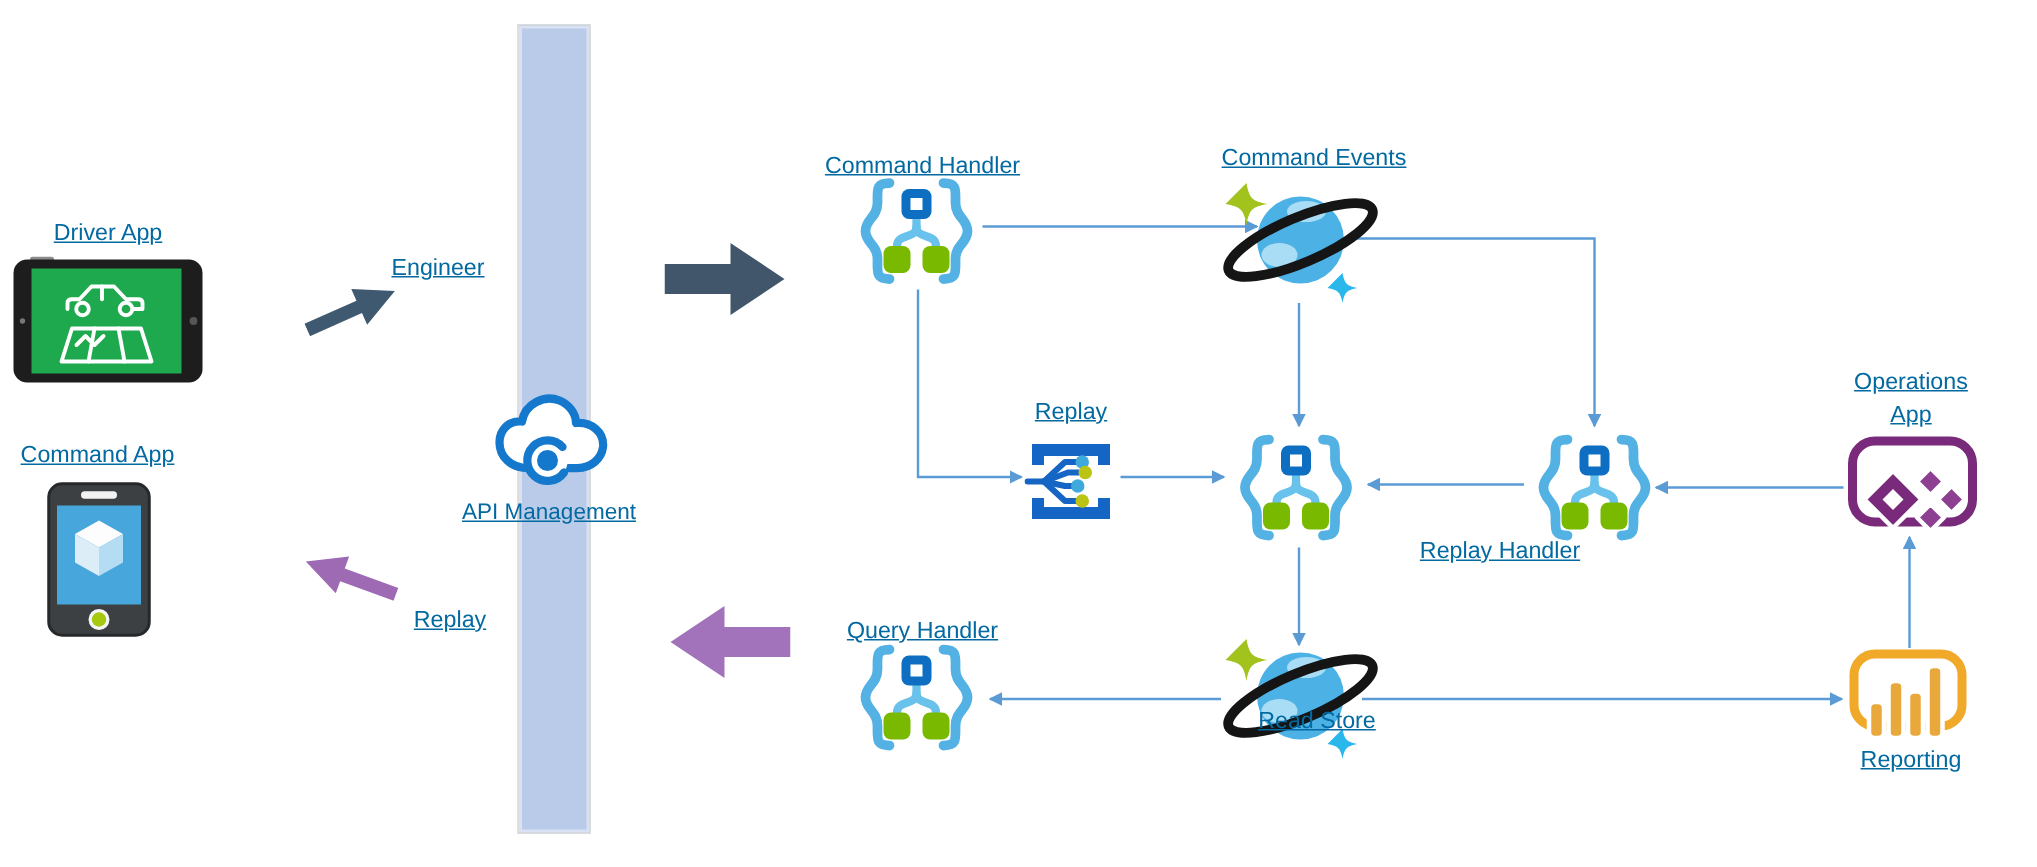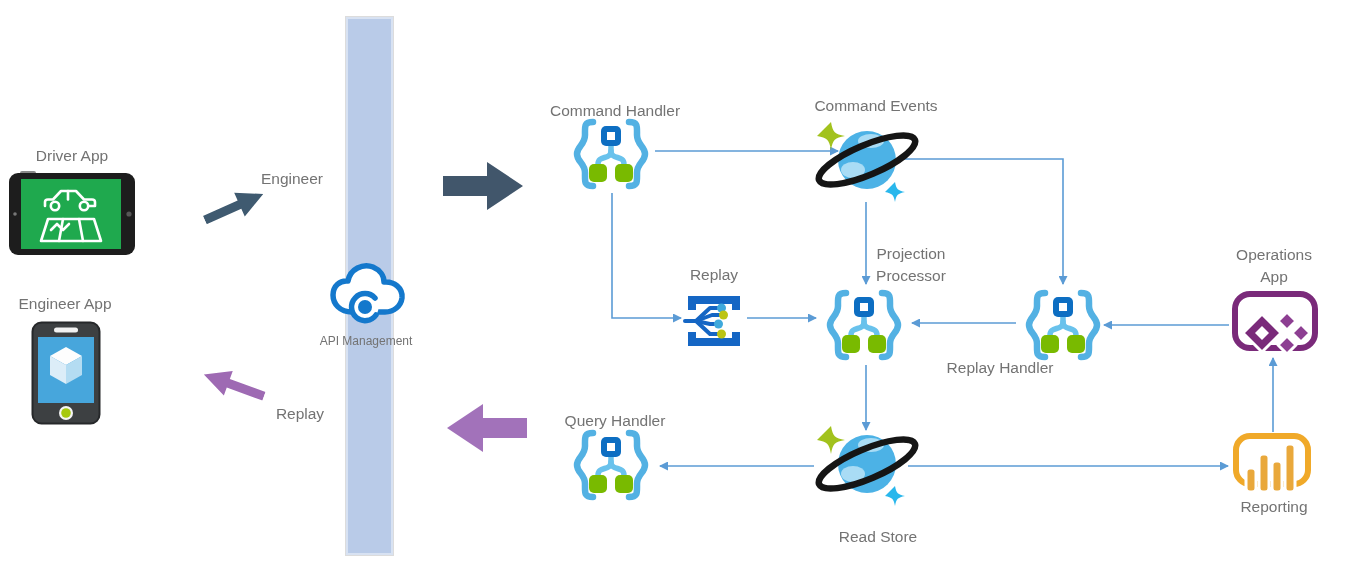--- a/index.html
+++ b/index.html
@@ -1,22 +1,22 @@
 <!DOCTYPE html>
 <html><head>
 <meta charset="utf-8">
 <style>
   html,body{margin:0;padding:0;background:#fff;}
   .canvas{
     position:relative;width:1358px;height:578px;background:#ffffff;
     font-family:"Liberation Sans",sans-serif;overflow:hidden;
   }
   .lbl{
-    position:absolute;color:#737373;font-size:15.5px;line-height:21px;
-    text-align:center;white-space:nowrap;z-index:3;
+    position:absolute;color:#0369a1;font-size:15.5px;line-height:21px;
+    text-align:center;white-space:nowrap;z-index:3;text-decoration:underline;
   }
   .lbl2{line-height:22px;}
   .bar{
     position:absolute;left:345px;top:16px;width:47px;height:538px;
     background:#b9cbe8;border:1px solid #dcdcdc;
     box-shadow:inset 0 0 0 2px rgba(255,255,255,.45);z-index:0;
   }
   .icon{position:absolute;z-index:2;}
   #wires{position:absolute;left:0;top:0;z-index:1;pointer-events:none;}
 </style>
@@ -61,21 +61,21 @@
       <path d="M60,20 V28.5"></path>
       <circle cx="47" cy="35" r="4.2" fill="#1fa94e"></circle>
       <circle cx="76" cy="35" r="4.2" fill="#1fa94e"></circle>
       <path d="M40,48 H86 L93,70 H33 Z"></path>
       <path d="M55,48 L51,70"></path>
       <path d="M71,48 L75,70"></path>
       <path d="M43,59 L49,53 L55,59 L61,53"></path>
     </g>
   </svg>
 
-  <div class="lbl" style="left:1px;top:293px;width:128px">Engineer App</div>
+  <div class="lbl" style="left:1px;top:293px;width:128px">Command App</div>
 
   <svg class="icon" style="left:31px;top:321px" width="70" height="104" viewBox="0 0 70 104">
     <rect x="1.5" y="1.5" width="67" height="101" rx="9" fill="#3d4042" stroke="#26282a" stroke-width="2"></rect>
     <rect x="23" y="6.5" width="24" height="5" rx="2.5" fill="#f2f2f2"></rect>
     <rect x="7" y="16" width="56" height="66" fill="#47a6dc"></rect>
     <path d="M35,26 L51,35 L35,44 L19,35 Z" fill="#fdfdfd"></path>
     <path d="M19,35 L35,44 V63 L19,54 Z" fill="#dcedf8"></path>
     <path d="M51,35 L35,44 V63 L51,54 Z" fill="#b4dcf2"></path>
     <circle cx="35" cy="92" r="7" fill="#f5f5f5"></circle>
     <circle cx="35" cy="92" r="4.8" fill="#a6c80e"></circle>
@@ -90,21 +90,21 @@
   <svg class="icon" style="left:200px;top:368px;transform:rotate(20deg)" width="66" height="34" viewBox="0 0 66 34">
     <path d="M66,12.5 H28 V4 L2,17 L28,30 V21.5 H66 Z" fill="#9e6ab3"></path>
   </svg>
 
   <svg class="icon" style="left:325px;top:255px" width="86" height="72" viewBox="0 0 86 72">
     <path d="M27,57 C15,57 8,49 8,40 C8,31 15,25 23,26 C25,14 38,8 48,12 C55,15 59,21 59,27 C69,26 78,33 77,43 C76,51 69,57 60,57 Z" fill="#ffffff" stroke="#1478cc" stroke-width="5.5" stroke-linejoin="round"></path>
     <circle cx="40" cy="52" r="13.5" fill="#ffffff"></circle>
     <path d="M50,43 A13.5,13.5 0 1 0 51,60" fill="none" stroke="#1478cc" stroke-width="5.5" stroke-linecap="round"></path>
     <circle cx="40" cy="52" r="7" fill="#1478cc"></circle>
   </svg>
-  <div class="lbl" style="left:290px;top:331px;width:152px;font-size:12px">API Management</div>
+  <div class="lbl" style="left:290px;top:331px;width:152px;font-size:15px">API Management</div>
 
   <svg class="icon" style="left:443px;top:157px" width="82" height="58" viewBox="0 0 82 58">
     <path d="M0,19 H44 V5 L80,29 L44,53 V39 H0 Z" fill="#41566b"></path>
   </svg>
   <svg class="icon" style="left:443px;top:399px" width="84" height="58" viewBox="0 0 84 58">
     <path d="M84,19 H40 V5 L4,29 L40,53 V39 H84 Z" fill="#a272ba"></path>
   </svg>
 
   <div class="lbl" style="left:540px;top:100px;width:150px">Command Handler</div>
   <svg class="icon" style="left:567px;top:115px" width="88" height="78" viewBox="0 0 88 78">
@@ -115,24 +115,20 @@
     <g fill="none" stroke="#69c2ec" stroke-width="5.5" stroke-linecap="round">
       <path d="M44,28 L44,36 C44,45 31,40 31,49"></path>
       <path d="M44,36 C44,45 57,40 57,49"></path>
     </g>
     <rect x="34" y="11" width="20" height="20" rx="5" fill="#0d6ec2"></rect>
     <rect x="40" y="17" width="8" height="8" fill="#fff"></rect>
     <rect x="22" y="49" width="18" height="18" rx="5" fill="#79ba00"></rect>
     <rect x="48" y="49" width="18" height="18" rx="5" fill="#79ba00"></rect>
   </svg>
 
-  <div class="lbl lbl2" style="left:849px;top:243px;width:124px">
-    <div>Projection</div>
-    <div>Processor</div>
-  </div>
   <svg class="icon" style="left:820px;top:286px" width="88" height="78" viewBox="0 0 88 78">
     <g fill="none" stroke="#53b1e3" stroke-width="6.5" stroke-linecap="round">
       <path d="M26,7 C17,7 18,11 18,20 C18,30 10,31 10,39 C10,47 18,48 18,58 C18,67 17,71 26,71"></path>
       <path d="M62,7 C71,7 70,11 70,20 C70,30 78,31 78,39 C78,47 70,48 70,58 C70,67 71,71 62,71"></path>
     </g>
     <g fill="none" stroke="#69c2ec" stroke-width="5.5" stroke-linecap="round">
       <path d="M44,28 L44,36 C44,45 31,40 31,49"></path>
       <path d="M44,36 C44,45 57,40 57,49"></path>
     </g>
     <rect x="34" y="11" width="20" height="20" rx="5" fill="#0d6ec2"></rect>
@@ -184,21 +180,21 @@
   </svg>
 
   <svg class="icon" style="left:811px;top:414px" width="110" height="100" viewBox="0 0 110 100">
     <path transform="translate(20,26)" d="M0,-14 C1.8,-3.8 3.8,-1.8 14,0 C3.8,1.8 1.8,3.8 0,14 C-1.8,3.8 -3.8,1.8 -14,0 Z" fill="#a2c21d"></path>
     <circle cx="56" cy="50" r="29" fill="#4cb2e6"></circle>
     <ellipse cx="60" cy="31" rx="13" ry="7" fill="#a9dcf5"></ellipse>
     <ellipse cx="42" cy="60" rx="12" ry="8" fill="#a9dcf5"></ellipse>
     <ellipse cx="56" cy="50" rx="52" ry="15" fill="none" stroke="#151515" stroke-width="6.5" transform="rotate(-23 56 50)"></ellipse>
     <path transform="translate(84,82)" d="M0,-10 C1.4,-2.8 2.8,-1.4 10,0 C2.8,1.4 1.4,2.8 0,10 C-1.4,2.8 -2.8,1.4 -10,0 Z" fill="#29b7ec"></path>
   </svg>
-  <div class="lbl" style="left:820px;top:526px;width:116px">Read Store</div>
+  <div class="lbl" style="left:820px;top:470px;width:116px">Read Store</div>
 
   <div class="lbl" style="left:664px;top:264px;width:100px">Replay</div>
   <svg class="icon" style="left:683px;top:288px" width="62" height="66" viewBox="0 0 62 66">
     <g fill="none" stroke="#1566c4" stroke-width="8">
       <path d="M9,22 V12 H53 V22"></path>
       <path d="M9,44 V54 H53 V44"></path>
     </g>
     <g fill="none" stroke="#1566c4" stroke-width="4" stroke-linecap="round" stroke-linejoin="round">
       <path d="M2,33 H13"></path>
       <path d="M13,33 L27,20 H34"></path>

